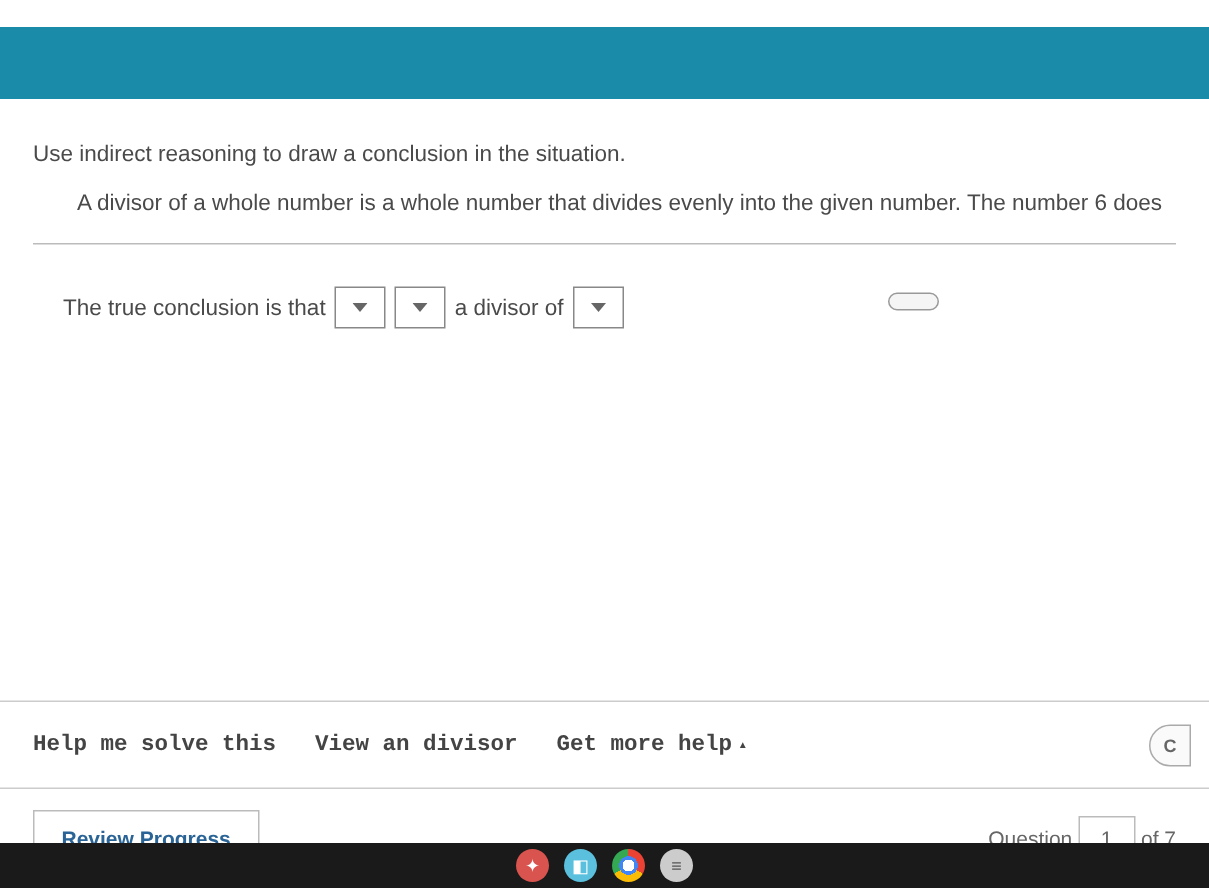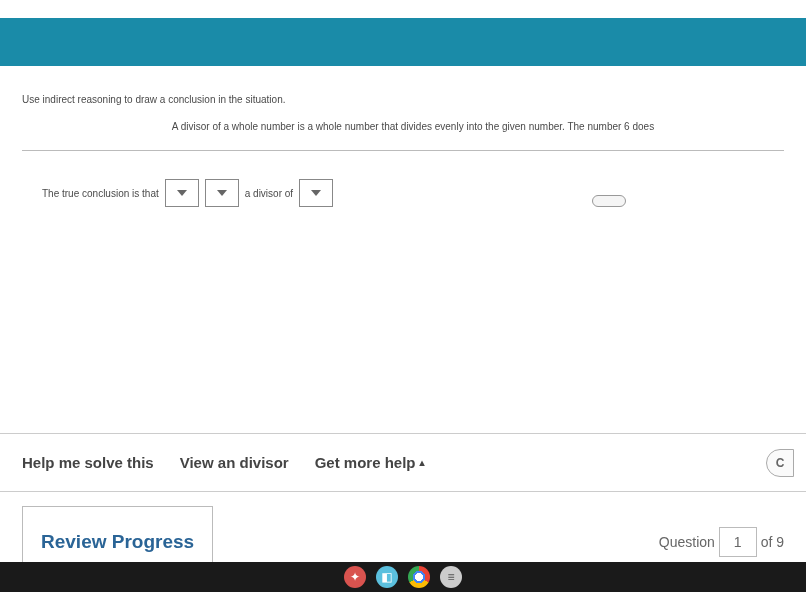--- a/index.html
+++ b/index.html
@@ -21,21 +21,21 @@
     .top-bar {
       background: #1a8ba8;
       height: 48px;
       margin-top: 18px;
       width: 100%;
     }
     .content {
       padding: 28px 22px 10px 22px;
       flex: 1;
       color: #555;
-      font-size: 10px;
+      font-size: 15px;
     }
     .prompt {
       margin-bottom: 16px;
       color: #4a4a4a;
     }
     .statement {
       margin-left: 20px;
       margin-bottom: 18px;
       color: #4a4a4a;
       white-space: nowrap;
@@ -80,21 +80,21 @@
       border-top: 1px solid #ccc;
       padding: 20px 22px;
       display: flex;
       gap: 26px;
       align-items: center;
       color: #444;
       font-weight: bold;
       font-size: 15px;
       position: relative;
     }
-    .footer-links .link { cursor: pointer; }
+    .footer-links .link { cursor: pointer; font-family: Liberation Mono, monospace; }
     .get-more { display: inline-flex; align-items: center; gap: 4px; }
     .up-caret { font-size: 10px; }
     .round-btn {
       position: absolute;
       right: 12px;
       width: 28px;
       height: 28px;
       border: 1px solid #aaa;
       border-radius: 50% 0 0 50%;
       background: #fafafa;
@@ -107,24 +107,24 @@
     .bottom-bar {
       border-top: 1px solid #ccc;
       padding: 14px 22px;
       display: flex;
       align-items: center;
       justify-content: space-between;
       color: #555;
     }
     .review-btn {
       border: 1px solid #bbb;
-      padding: 24px 18px;
+      padding: 10px 18px;
       color: #2a6496;
       font-weight: bold;
-      font-size: 19px;
+      font-size: 14px;
       background: #fff;
       cursor: pointer;
     }
     .question-nav {
       display: flex;
       align-items: center;
       gap: 4px;
       font-size: 14px;
       color: #666;
     }
@@ -205,21 +205,21 @@
     <span class="round-btn">
       <span>C</span>
     </span>
   </div>
 
   <div class="bottom-bar">
     <button class="review-btn">Review Progress</button>
     <div class="question-nav">
       <span>Question</span>
       <span class="qnum">1</span>
-      <span>of 9</span>
+      <span>of 7</span>
     </div>
   </div>
 </div>
 
 <div class="taskbar">
   <div class="ticon red">✦</div>
   <div class="ticon teal">◧</div>
   <div class="ticon chrome"></div>
   <div class="ticon grey">≡</div>
 </div>

